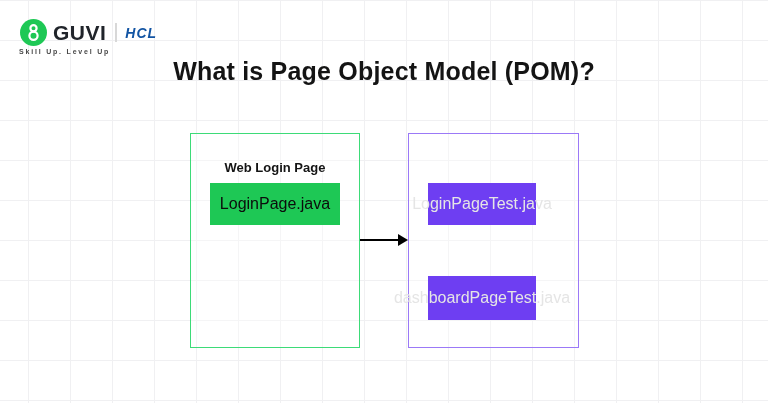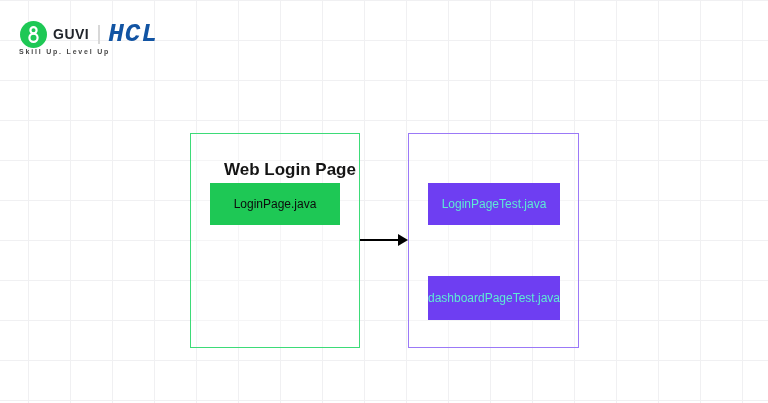--- a/index.html
+++ b/index.html
@@ -19,44 +19,44 @@
     background-image:
       linear-gradient(to right, var(--grid-line) 1px, transparent 1px),
       linear-gradient(to bottom, var(--grid-line) 1px, transparent 1px);
     background-size:42px 40px;
     background-position:28px 0;
   }
 
   
   .logo-row{position:absolute;left:20px;top:19px;display:flex;align-items:center;}
   .guvi-badge{width:27px;height:27px;flex:0 0 27px;}
-  .guvi-word{margin-left:6px;font-size:14px;font-weight:700;color:#20242a;letter-spacing:.5px;}
+  .guvi-word{margin-left:6px;font-size:21px;font-weight:700;color:#20242a;letter-spacing:.5px;}
   .logo-sep{width:2px;height:19px;background:#d8d8d8;margin:0 8px 0 9px;}
-  .hcl-word{font-size:26px;font-weight:800;font-style:italic;color:var(--hcl-blue);letter-spacing:1px;font-family:Liberation Mono, monospace;}
+  .hcl-word{font-size:14px;font-weight:800;font-style:italic;color:var(--hcl-blue);letter-spacing:1px;}
   .tagline{position:absolute;left:19px;top:48px;font-size:7px;font-weight:700;
            letter-spacing:1.8px;color:#474747;white-space:nowrap;}
 
   
   .page-title{position:absolute;left:0;top:57px;width:768px;text-align:center;
               font-size:25px;font-weight:800;color:var(--ink);letter-spacing:.2px;}
 
   
   .box{position:absolute;top:133px;height:215px;background:rgba(255,255,255,.35);}
   .box-pages{left:190px;width:170px;border:1.5px solid var(--green-border);}
   .box-tests{left:408px;width:171px;border:1.5px solid var(--purple-border);}
 
-  .node-label{position:absolute;left:15px;width:100%;text-align:center;
-              font-size:17px;font-weight:700;color:var(--ink);}
+  .node-label{position:absolute;left:0;width:100%;text-align:center;
+              font-size:13px;font-weight:700;color:var(--ink);}
   .lbl-login{top:26px;}
   .lbl-dashboard{top:120px;}
 
   .node-btn{position:absolute;left:19px;width:130px;display:flex;align-items:center;
-            justify-content:center;font-size:12px;}
+            justify-content:center;font-size:16px;}
   .btn-green{background:var(--green);color:#0c0c0c;}
-  .btn-purple{background:var(--purple);color:#5eead4;width:132px;}
+  .btn-purple{background:var(--purple);color:#e5e5e5;width:108px;}
   .btn-top{top:49px;height:42px;}
   .btn-bottom{top:142px;height:44px;}
 
   
   .flow-arrow{position:absolute;left:360px;top:232px;width:48px;height:16px;}
   .arrow-line{position:absolute;left:0;top:7px;width:40px;height:2px;background:#000;}
   .arrow-head{position:absolute;left:38px;top:2px;width:0;height:0;
               border-left:10px solid #000;border-top:6px solid transparent;
               border-bottom:6px solid transparent;}
 </style>
@@ -72,20 +72,21 @@
         <circle cx="13.5" cy="9.3" r="3.1" fill="none" stroke="#ffffff" stroke-width="2.2"></circle>
         <circle cx="13.5" cy="16.7" r="4.1" fill="none" stroke="#ffffff" stroke-width="2.2"></circle>
       </svg>
     </span>
     <span class="guvi-word">GUVI</span>
     <span class="logo-sep"></span>
     <span class="hcl-word">HCL</span>
   </div>
   <div class="tagline">Skill Up. Level Up</div>
 
+  <div class="page-title">What is Page Object Model (POM)?</div>
 
   <div class="box box-pages">
     <div class="node-label lbl-login">Web Login Page</div>
     <div class="node-btn btn-green btn-top">LoginPage.java</div>
   </div>
 
   <div class="flow-arrow">
     <span class="arrow-line"></span>
     <span class="arrow-head"></span>
   </div>

